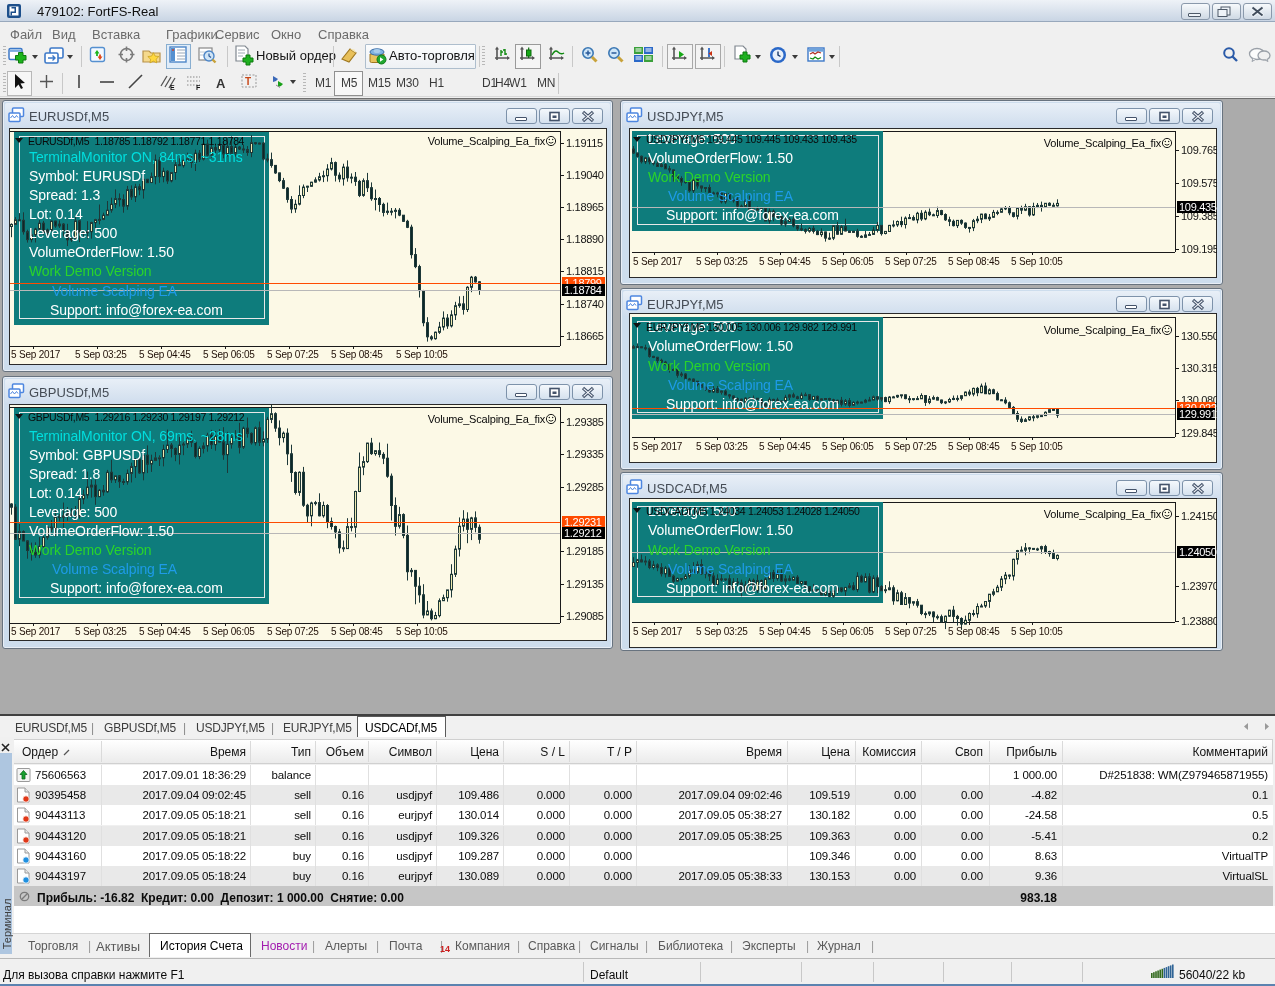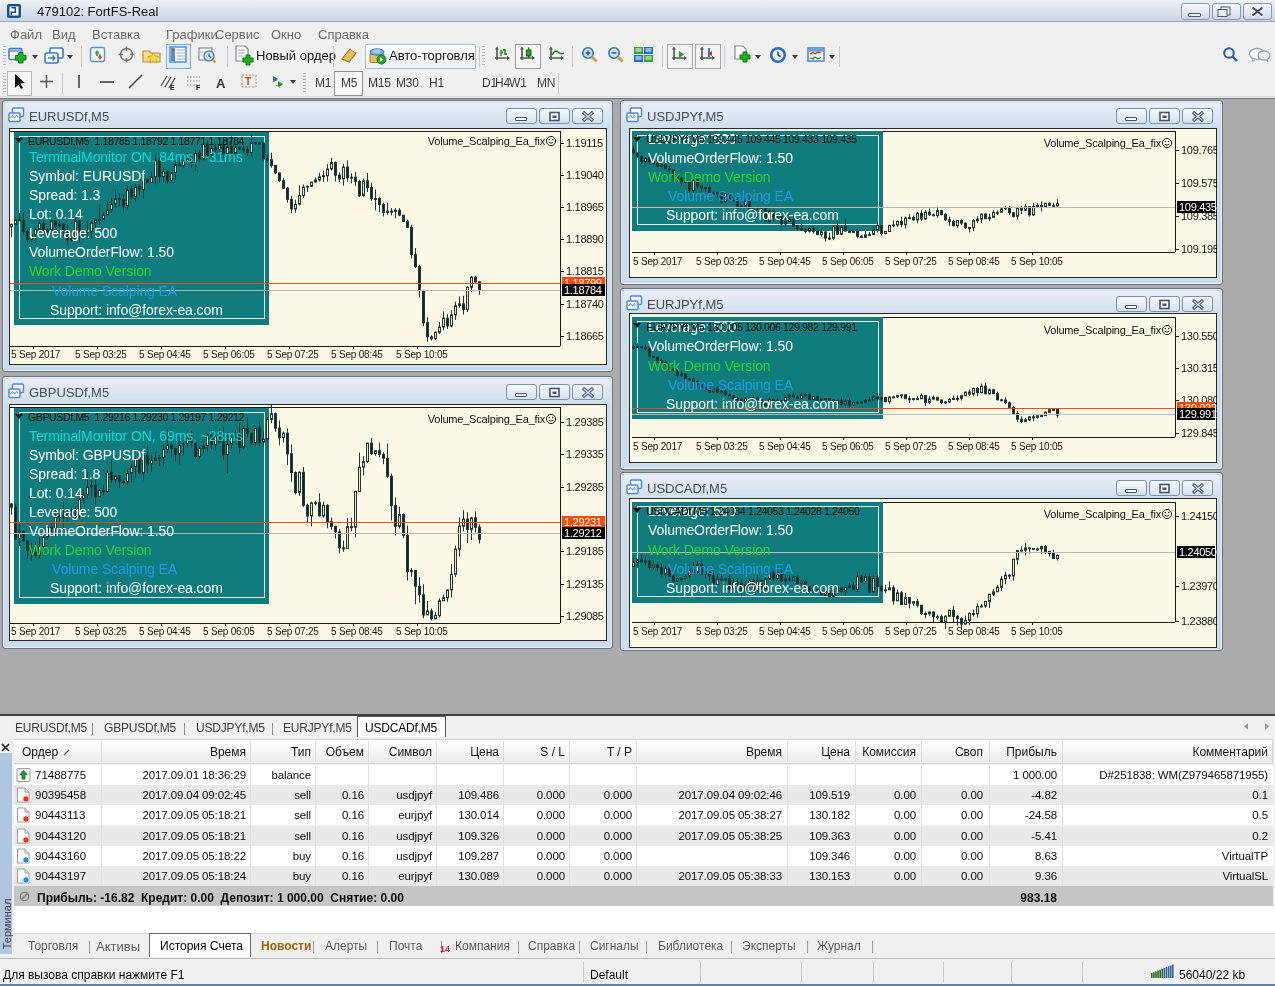--- a/index.html
+++ b/index.html
@@ -1766,21 +1766,21 @@
 <div class="txt" style="right:218px;top:746px;font-size:12px;color:#141414;">Прибыль</div>
 <div class="txt" style="right:7px;top:746px;font-size:12px;color:#141414;">Комментарий</div>
 <svg class="abs" style="left:62px;top:749px" width="10" height="8">
     <path d="M2 6 L7 1" stroke="#555" stroke-width="1.2"></path>
   </svg>
 <div class="abs" style="left:14px;top:765px;width:1259px;height:20px;background:#ffffff;"></div>
 <svg class="abs" style="left:16px;top:767.0px" width="15" height="16">
     <rect x="1" y="1.5" width="13" height="13" rx="1" fill="#f4f4f4" stroke="#9a9a9a"></rect>
     <path d="M7.5 3.5 l3.5 4 h-2 v4.5 h-3 v-4.5 h-2 z" fill="#18a030" stroke="#0c6a1c" stroke-width="0.8"></path>
   </svg>
-<div class="txt" style="left:35px;top:770px;font-size:11.5px;color:#0a0a0a;">71488775</div>
+<div class="txt" style="left:35px;top:770px;font-size:11.5px;color:#0a0a0a;">75606563</div>
 <div class="txt" style="right:1029px;top:770px;font-size:11.5px;color:#0a0a0a;letter-spacing:-0.1px;">2017.09.01 18:36:29</div>
 <div class="txt" style="right:964px;top:770px;font-size:11.5px;color:#0a0a0a;letter-spacing:-0.1px;">balance</div>
 <div class="txt" style="right:218px;top:770px;font-size:11.5px;color:#0a0a0a;letter-spacing:-0.1px;">1 000.00</div>
 <div class="txt" style="right:7px;top:770px;font-size:11.5px;color:#0a0a0a;letter-spacing:-0.1px;">D#251838: WM(Z979465871955)</div>
 <div class="abs" style="left:101px;top:765px;width:1px;height:20px;background:#e0e0e0;"></div>
 <div class="abs" style="left:250px;top:765px;width:1px;height:20px;background:#e0e0e0;"></div>
 <div class="abs" style="left:315px;top:765px;width:1px;height:20px;background:#e0e0e0;"></div>
 <div class="abs" style="left:368px;top:765px;width:1px;height:20px;background:#e0e0e0;"></div>
 <div class="abs" style="left:436px;top:765px;width:1px;height:20px;background:#e0e0e0;"></div>
 <div class="abs" style="left:503px;top:765px;width:1px;height:20px;background:#e0e0e0;"></div>
@@ -1961,21 +1961,21 @@
     <circle cx="5.5" cy="5.5" r="4.2" fill="none" stroke="#7a7a7a" stroke-width="1.3"></circle>
     <path d="M2.8 8.2 L8.2 2.8" stroke="#7a7a7a" stroke-width="1.3"></path>
   </svg>
 <div class="txt" style="left:37px;top:892px;font-size:12px;color:#0a0a0a;font-weight:700;">Прибыль: -16.82&nbsp;&nbsp;Кредит: 0.00&nbsp;&nbsp;Депозит: 1 000.00&nbsp;&nbsp;Снятие: 0.00</div>
 <div class="txt" style="right:218px;top:892px;font-size:12px;color:#0a0a0a;font-weight:700;">983.18</div>
 <div class="abs" style="left:14px;top:906px;width:1261px;height:27px;background:#fff;"></div>
 <div class="abs" style="left:0;top:954px;width:12px;height:4px;background:#fff;"></div>
 <div class="abs" style="left:0;top:933px;width:1275px;height:25px;background:#f0f0f0;border-top:1px solid #d5d5d5;"></div>
 <div class="txt" style="left:28px;top:940px;font-size:12px;color:#5a5a5a;font-weight:400;">Торговля</div>
 <div class="txt" style="left:96px;top:940px;font-size:13px;color:#5a5a5a;font-weight:400;">Активы</div>
-<div class="txt" style="left:261px;top:940px;font-size:12px;color:#a16207;font-weight:700;">Новости</div>
+<div class="txt" style="left:261px;top:940px;font-size:12px;color:#a21caf;font-weight:400;">Новости</div>
 <div class="txt" style="left:325px;top:940px;font-size:12px;color:#5a5a5a;font-weight:400;">Алерты</div>
 <div class="txt" style="left:389px;top:940px;font-size:12px;color:#5a5a5a;font-weight:400;">Почта</div>
 <div class="txt" style="left:455px;top:940px;font-size:12px;color:#5a5a5a;font-weight:400;">Компания</div>
 <div class="txt" style="left:528px;top:940px;font-size:12px;color:#5a5a5a;font-weight:400;">Справка</div>
 <div class="txt" style="left:590px;top:940px;font-size:12px;color:#5a5a5a;font-weight:400;">Сигналы</div>
 <div class="txt" style="left:658px;top:940px;font-size:12px;color:#5a5a5a;font-weight:400;text-align:right;">Библиотека</div>
 <div class="txt" style="left:742px;top:940px;font-size:12px;color:#5a5a5a;font-weight:400;">Эксперты</div>
 <div class="txt" style="left:817px;top:940px;font-size:12px;color:#5a5a5a;font-weight:400;">Журнал</div>
 <div class="txt" style="left:88px;top:940px;font-size:12px;color:#9a9a9a;font-weight:400;">|</div>
 <div class="txt" style="left:312px;top:940px;font-size:12px;color:#9a9a9a;font-weight:400;">|</div>

